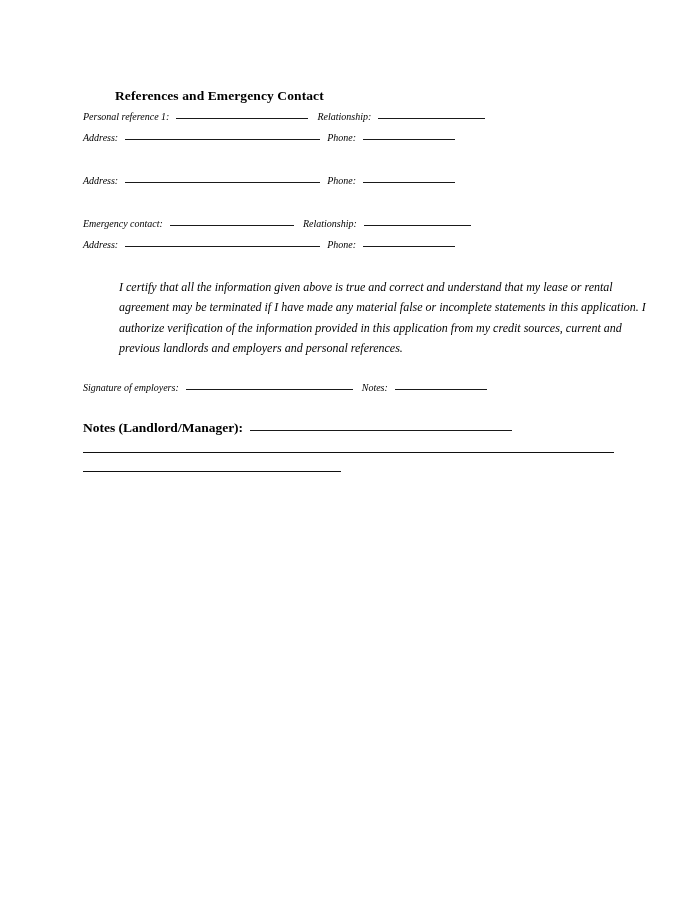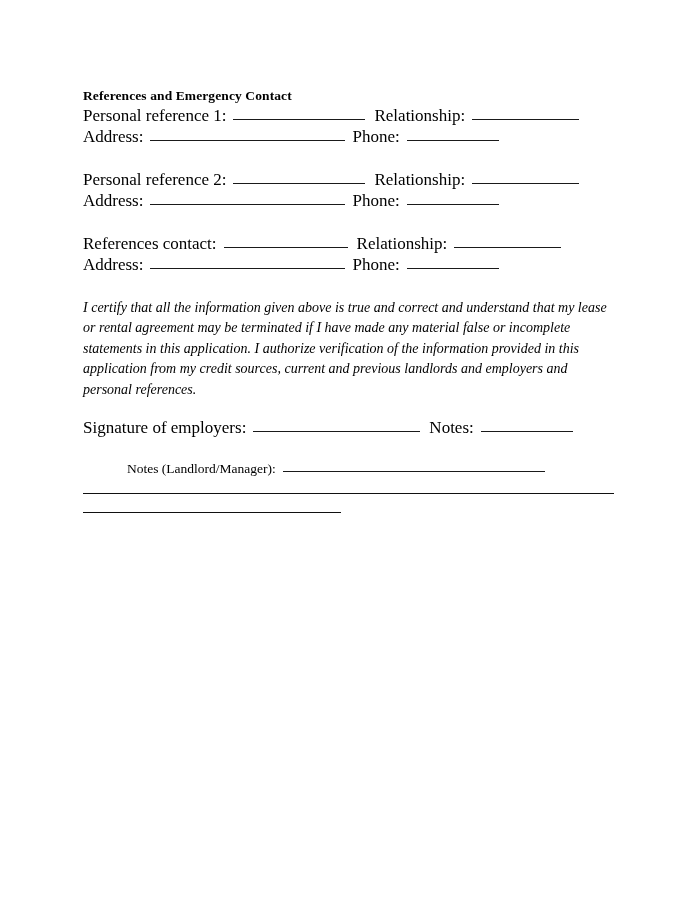--- a/index.html
+++ b/index.html
@@ -32,36 +32,37 @@
     top: 86px;
     width: 540px;
   }
 
   .section-heading {
     font-size: 13.5px;
     font-weight: bold;
     line-height: 20px;
     letter-spacing: 0.1px;
     white-space: nowrap;
+    margin-left: 32px;
   }
 
   .form-line {
     font-size: 13.5px;
     line-height: 20px;
     white-space: nowrap;
   }
 
   .label {
-    font-size: 17px;
+    font-size: 10px;
+    font-style: italic;
   }
 
   .label-bold {
     font-size: 13.5px;
-    font-weight: normal;
-    margin-left: 44px;
+    font-weight: bold;
   }
 
   .rule {
     display: inline-block;
     vertical-align: baseline;
     border-bottom: 1.1px solid #1a1a1a;
     height: 0;
     margin-bottom: 1px;
   }
 
@@ -74,25 +75,26 @@
   .w-sign  { width: 167px; }
   .w-date  { width: 92px; }
   .w-notes { width: 262px; }
 
   .gap-sm { display: inline-block; width: 9px; }
   .gap-md { display: inline-block; width: 7px; }
 
   .block-gap { height: 22px; }
 
   .certify {
-    font-size: 14px;
+    font-size: 12px;
     font-style: italic;
     line-height: 20.4px;
     width: 536px;
     text-align: left;
+    margin-left: 36px;
   }
 
   .sig-line {
     font-size: 13.5px;
     line-height: 20px;
     white-space: nowrap;
   }
 
   .notes-heading {
     font-size: 13.5px;
@@ -125,32 +127,29 @@
       </div>
       <div class="form-line">
         <span class="label">Address:</span><span class="gap-md"></span><span class="rule w-addr"></span><span class="gap-md"></span><span class="label">Phone:</span><span class="gap-md"></span><span class="rule w-phone"></span>
       </div>
     </div>
 
     <div class="block-gap"></div>
 
     <div>
       <div class="form-line">
-        <span class="label">Personal reference 2:</span><span class="gap-md"></span><span class="rule w-ref"></span><span class="gap-sm"></span><span class="label">Relationship:</span><span class="gap-md"></span><span class="rule w-rel"></span>
-      </div>
-      <div class="form-line">
         <span class="label">Address:</span><span class="gap-md"></span><span class="rule w-addr"></span><span class="gap-md"></span><span class="label">Phone:</span><span class="gap-md"></span><span class="rule w-phone"></span>
       </div>
     </div>
 
     <div class="block-gap"></div>
 
     <div>
       <div class="form-line">
-        <span class="label">References contact:</span><span class="gap-md"></span><span class="rule w-emerg"></span><span class="gap-sm"></span><span class="label">Relationship:</span><span class="gap-md"></span><span class="rule w-rel"></span>
+        <span class="label">Emergency contact:</span><span class="gap-md"></span><span class="rule w-emerg"></span><span class="gap-sm"></span><span class="label">Relationship:</span><span class="gap-md"></span><span class="rule w-rel"></span>
       </div>
       <div class="form-line">
         <span class="label">Address:</span><span class="gap-md"></span><span class="rule w-addr"></span><span class="gap-md"></span><span class="label">Phone:</span><span class="gap-md"></span><span class="rule w-phone"></span>
       </div>
     </div>
 
     <div class="spacer-22"></div>
 
     <div class="certify">I certify that all the information given above is true and correct and understand that my lease or rental agreement may be terminated if I have made any material false or incomplete statements in this application. I authorize verification of the information provided in this application from my credit sources, current and previous landlords and employers and personal references.</div>
 

